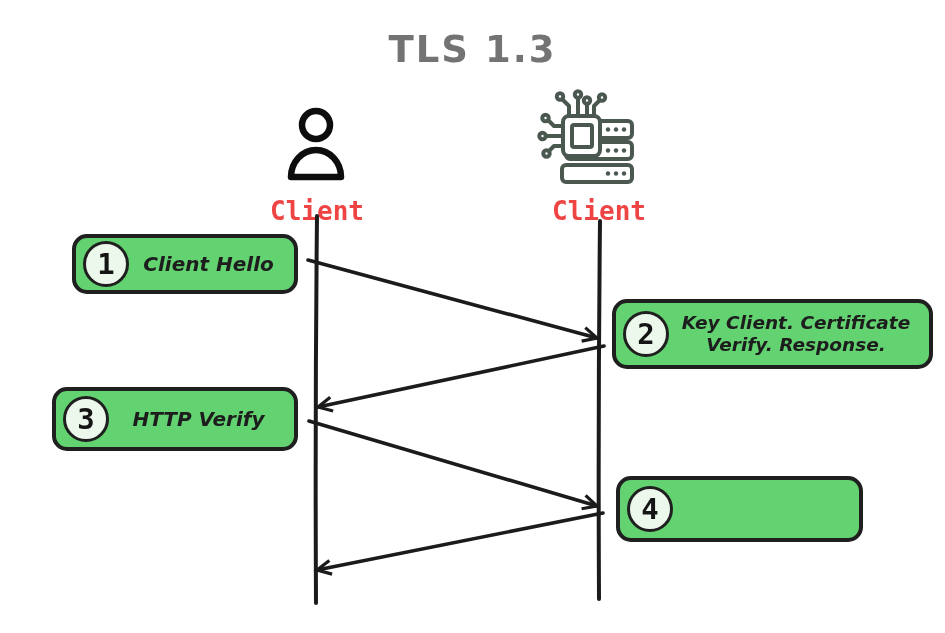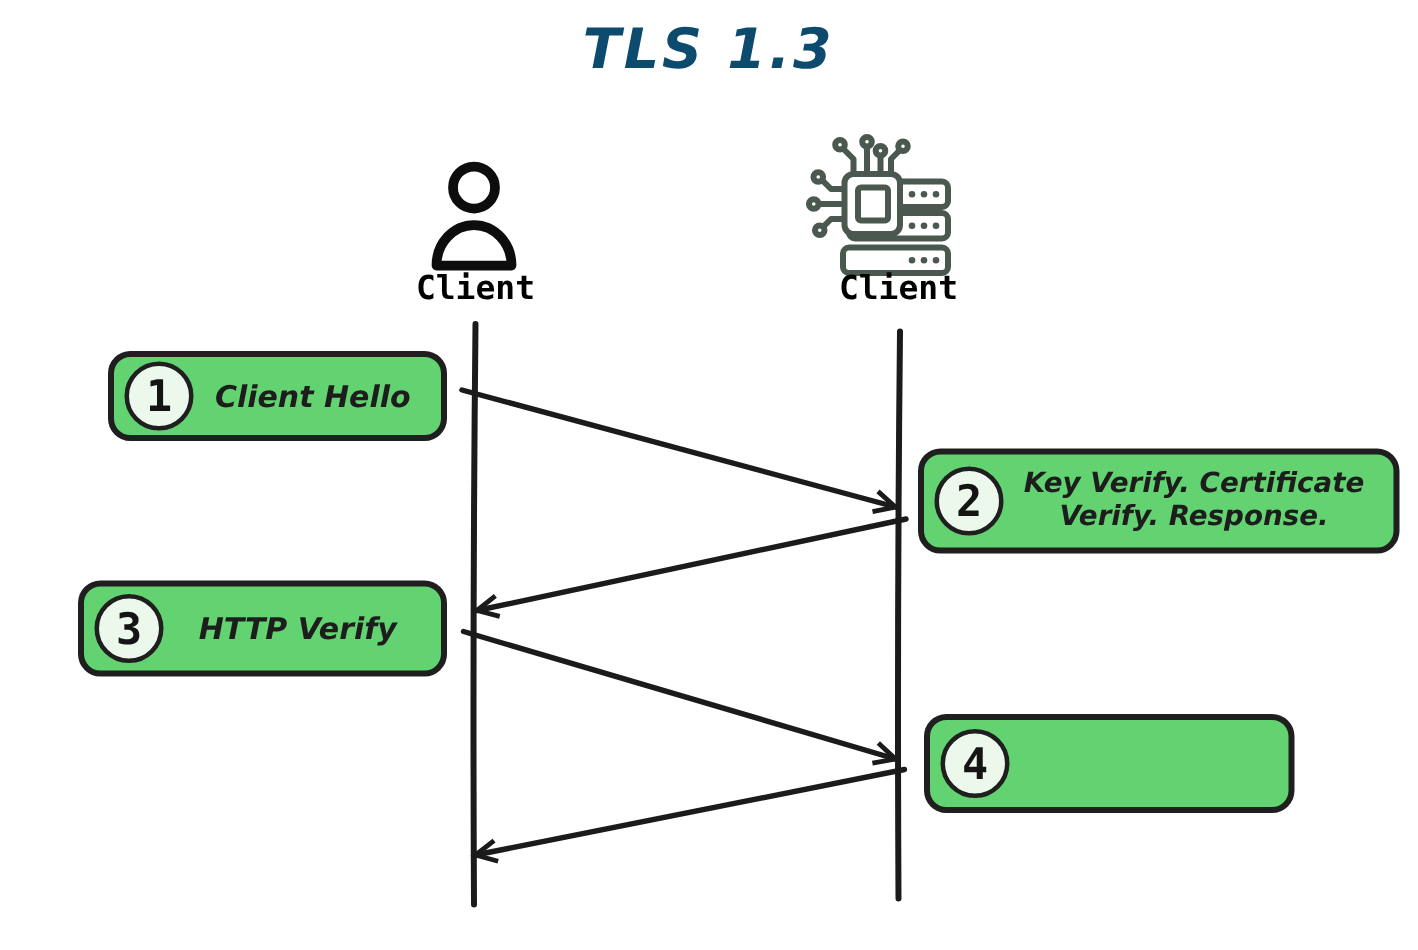--- a/index.html
+++ b/index.html
@@ -7,37 +7,37 @@
   .canvas {
     position: relative;
     width: 945px;
     height: 633px;
     background: #ffffff;
     overflow: hidden;
     font-family: "DejaVu Sans", sans-serif;
   }
   .title {
     position: absolute;
-    top: 11px; left: 0; right: 0;
+    top: 28px; left: 0; right: 0;
     text-align: center;
     font-family: "DejaVu Sans", sans-serif;
-    font-style: italic;
     font-weight: 700;
     font-size: 37px;
     letter-spacing: 2px;
-    color: #0c4a6e;
+    color: #737373;
   }
   .actor-label {
     position: absolute;
     width: 160px;
     text-align: center;
     font-family: "DejaVu Sans Mono", monospace;
     font-weight: 700;
-    font-size: 22px;
-    color: #000000;
+    font-size: 26px;
+    color: #ef4444;
+    margin-top: 16px;
   }
   #client-label { left: 237px; top: 180px; }
   #server-label { left: 519px; top: 180px; }
   .icon-wrap { position: absolute; }
   #client-icon-wrap { left: 286px; top: 107px; }
   #server-icon-wrap { left: 536px; top: 88px; }
   svg.overlay {
     position: absolute; left: 0; top: 0;
     pointer-events: none;
   }
@@ -153,21 +153,21 @@
   <div class="step-box" id="step-box-1" style="left:72px; top:234px; width:226px; height:60px;">
     <div class="num-circle">1</div>
     <div class="step-text">
       <span>Client Hello</span>
     </div>
   </div>
 
   <div class="step-box" id="step-box-2" style="left:612px; top:299px; width:321px; height:70px;">
     <div class="num-circle">2</div>
     <div class="step-text">
-      <span>Key Verify. Certificate</span><br>
+      <span>Key Client. Certificate</span><br>
       <span>Verify. Response.</span>
     </div>
   </div>
 
   <div class="step-box" id="step-box-3" style="left:52px; top:387px; width:246px; height:64px;">
     <div class="num-circle">3</div>
     <div class="step-text">
       <span>HTTP Verify</span>
     </div>
   </div>

